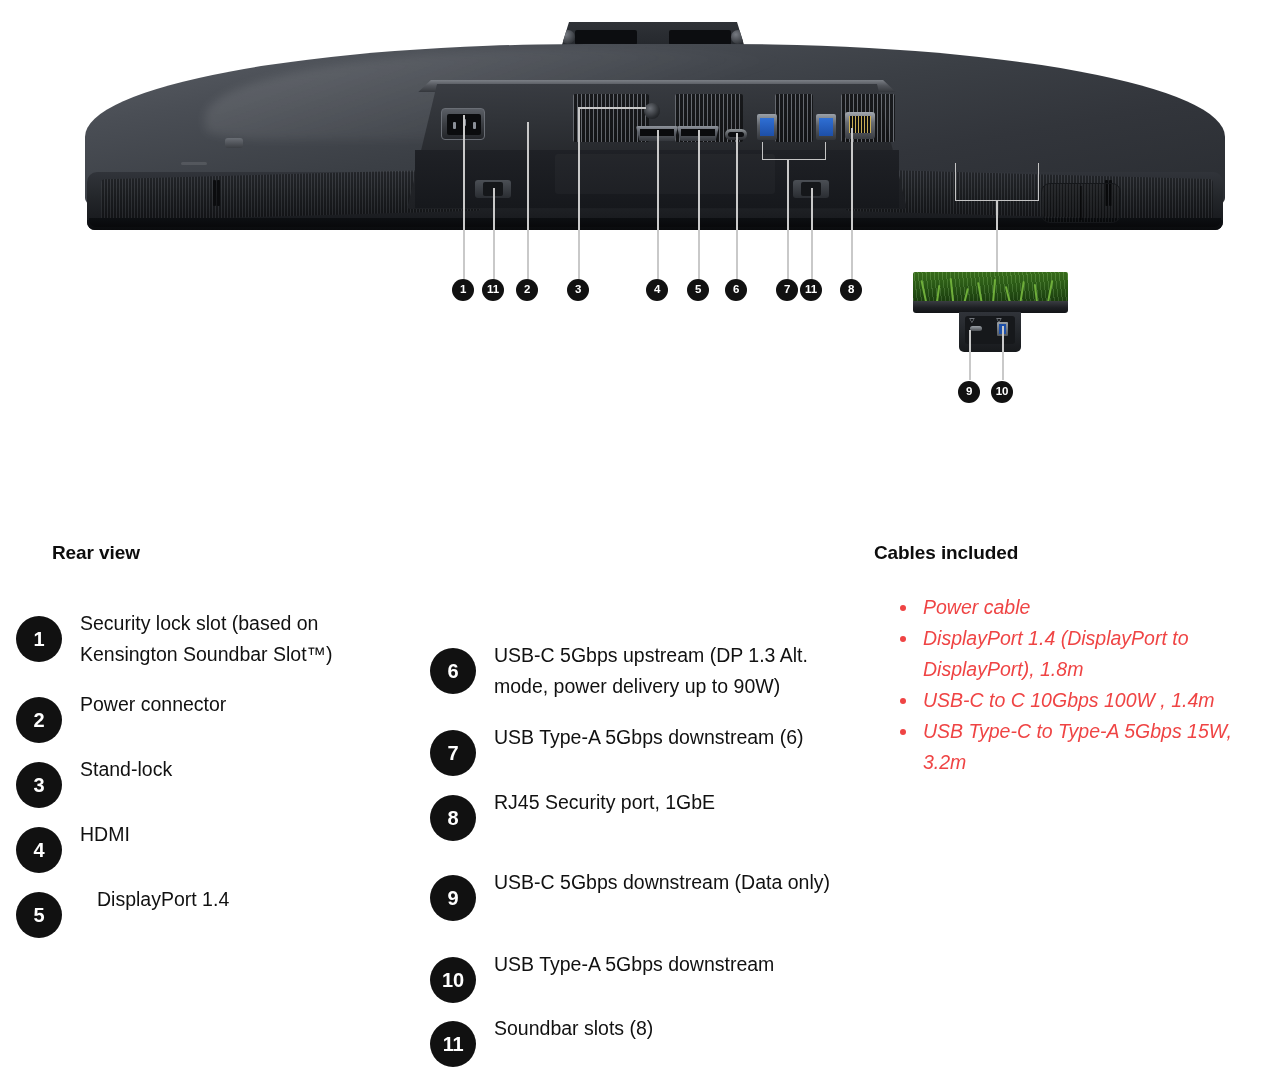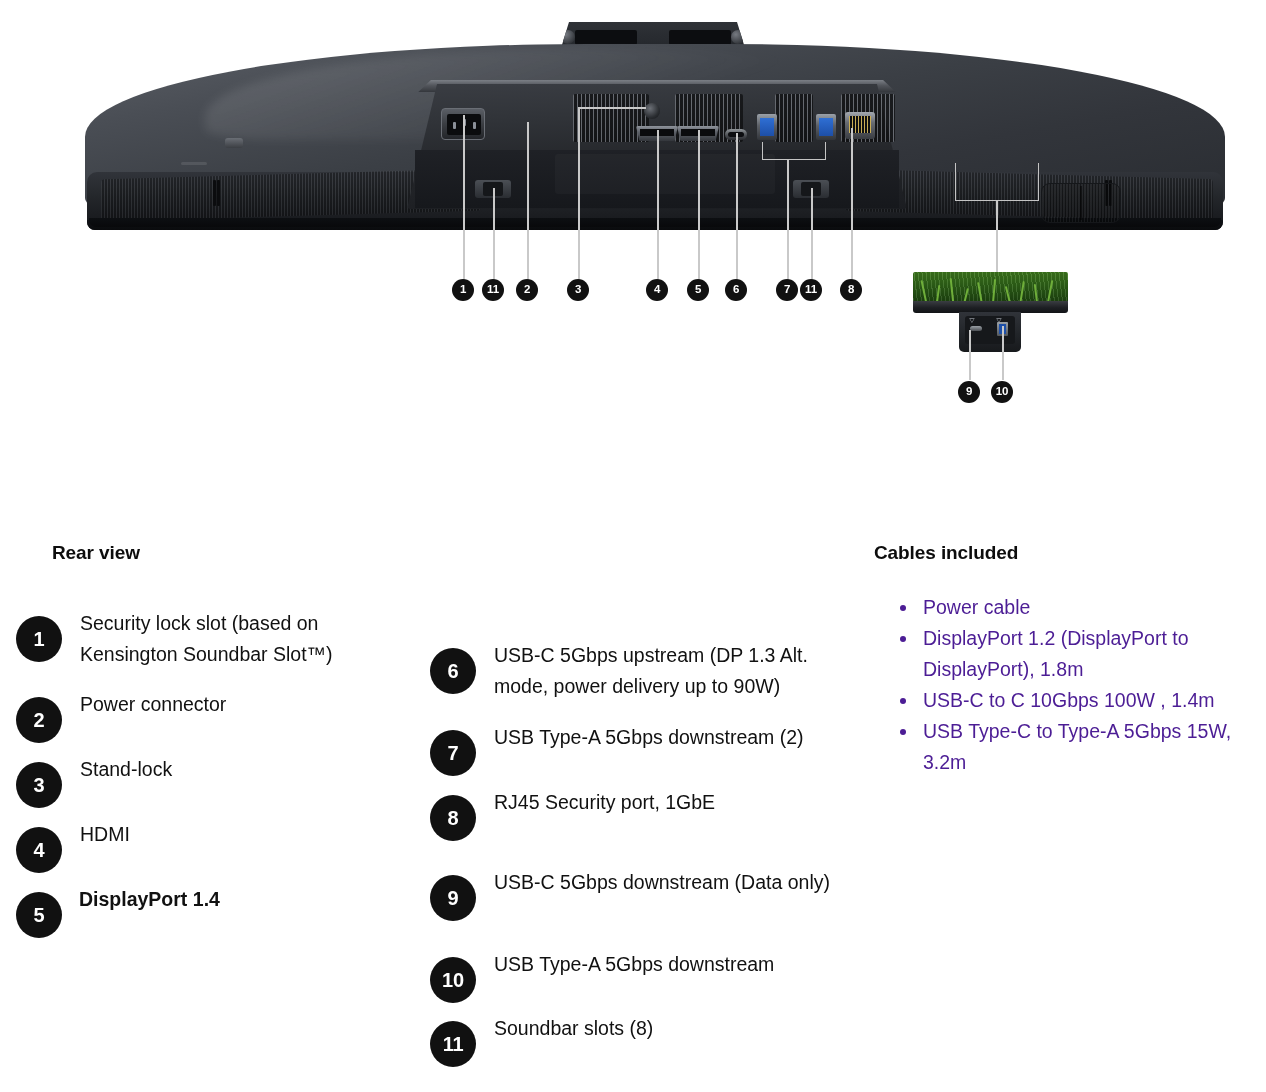--- a/index.html
+++ b/index.html
@@ -264,22 +264,23 @@
     font-size: 19.5px;
     line-height: 31px;
     color: #111111;
   }
   .cables-list {
     position: absolute; left: 897px; top: 592px; width: 355px;
     list-style: disc;
     padding-left: 22px;
   }
   .cables-list li {
-    font-size: 19.5px; line-height: 31px; color: #4c1d95;
+    font-size: 19.5px; line-height: 31px; color: #ef4444;
     padding-left: 4px;
+    font-style: italic;
   }
 </style>
 </head>
 <body>
 
 <div class="page">
 
   <div class="product-art">
 
     <div class="monitor-wrap">
@@ -414,32 +415,32 @@
       <div class="legend-item" style="top: 150px; left: 0px;">
         <div class="badge badge-lg" style="position: absolute; left: 0px; top: 0px;">3</div>
         <div class="legend-text" style="left: 64px; top: -8px; width: 300px;">Stand-lock</div>
       </div>
       <div class="legend-item" style="top: 215px; left: 0px;">
         <div class="badge badge-lg" style="position: absolute; left: 0px; top: 0px;">4</div>
         <div class="legend-text" style="left: 64px; top: -8px; width: 300px;">HDMI</div>
       </div>
       <div class="legend-item" style="top: 280px; left: 0px;">
         <div class="badge badge-lg" style="position: absolute; left: 0px; top: 0px;">5</div>
-        <div class="legend-text" style="left: 63px; top: -8px; width: 300px; font-weight: bold;">DisplayPort 1.4</div>
+        <div class="legend-text" style="left: 81px; top: -8px; width: 300px;">DisplayPort 1.4</div>
       </div>
     </div>
 
   <div class="legend-col" id="legend-right" style="left:430px;top:644px;">
       <div class="legend-item" style="top: 4px; left: 0px;">
         <div class="badge badge-lg" style="position: absolute; left: 0px; top: 0px;">6</div>
         <div class="legend-text" style="left: 64px; top: -8px; width: 360px;">USB-C 5Gbps upstream (DP 1.3 Alt. mode, power delivery up to 90W)</div>
       </div>
       <div class="legend-item" style="top: 86px; left: 0px;">
         <div class="badge badge-lg" style="position: absolute; left: 0px; top: 0px;">7</div>
-        <div class="legend-text" style="left: 64px; top: -8px; width: 360px;">USB Type-A 5Gbps downstream (2)</div>
+        <div class="legend-text" style="left: 64px; top: -8px; width: 360px;">USB Type-A 5Gbps downstream (6)</div>
       </div>
       <div class="legend-item" style="top: 151px; left: 0px;">
         <div class="badge badge-lg" style="position: absolute; left: 0px; top: 0px;">8</div>
         <div class="legend-text" style="left: 64px; top: -8px; width: 360px;">RJ45 Security port, 1GbE</div>
       </div>
       <div class="legend-item" style="top: 231px; left: 0px;">
         <div class="badge badge-lg" style="position: absolute; left: 0px; top: 0px;">9</div>
         <div class="legend-text" style="left: 64px; top: -8px; width: 360px;">USB-C 5Gbps downstream (Data only)</div>
       </div>
       <div class="legend-item" style="top: 313px; left: 0px;">
@@ -449,18 +450,18 @@
       <div class="legend-item" style="top: 377px; left: 0px;">
         <div class="badge badge-lg" style="position: absolute; left: 0px; top: 0px;">11</div>
         <div class="legend-text" style="left: 64px; top: -8px; width: 360px;">Soundbar slots (8)</div>
       </div>
     </div>
 
   <h2 class="section-title" style="left:874px;top:542px;">Cables included</h2>
 
   <ul class="cables-list" id="cables-list">
       <li>Power cable</li>
-      <li>DisplayPort 1.2 (DisplayPort to DisplayPort), 1.8m</li>
+      <li>DisplayPort 1.4 (DisplayPort to DisplayPort), 1.8m</li>
       <li>USB-C to C 10Gbps 100W , 1.4m</li>
       <li>USB Type-C to Type-A 5Gbps 15W, 3.2m</li>
     </ul>
 
 </div>
 
 </body></html>

